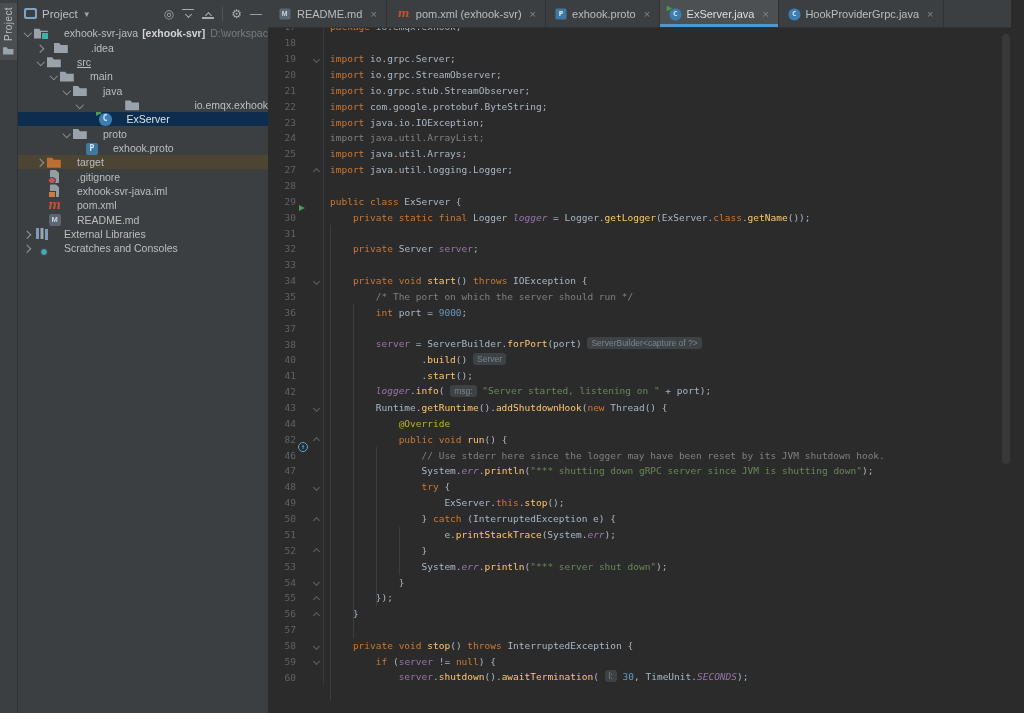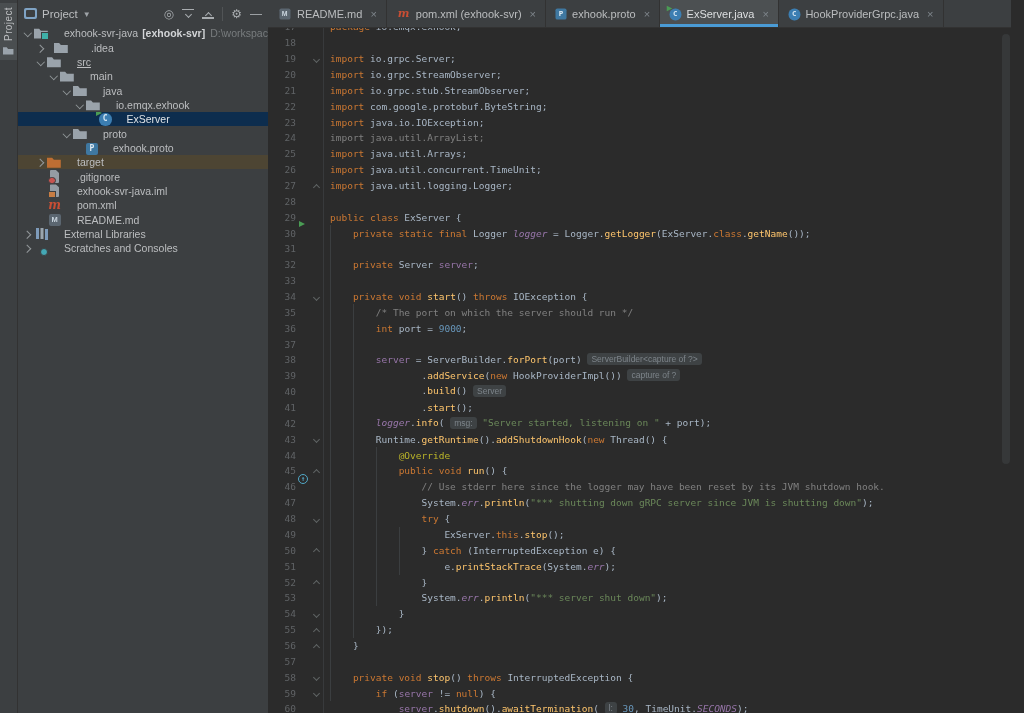--- a/index.html
+++ b/index.html
@@ -156,21 +156,21 @@
         <div class="trow" style="padding-left: 30px;">
           <span class="chev down"></span>
           <span class="ic fold"></span>
           <span class="tlabel">main</span>
         </div>
         <div class="trow" style="padding-left: 43px;">
           <span class="chev down"></span>
           <span class="ic fold"></span>
           <span class="tlabel">java</span>
         </div>
-        <div class="trow" style="padding-left: 56px;">
+        <div class="trow" style="padding-left: 56px; justify-content: space-between;">
           <span class="chev down"></span>
           <span class="ic fold"></span>
           <span class="tlabel">io.emqx.exhook</span>
         </div>
         <div class="trow sel" style="padding-left: 69px;">
           <span class="chev blank"></span>
           <span class="ic cls run">C</span>
           <span class="tlabel">ExServer</span>
         </div>
         <div class="trow" style="padding-left: 43px;">
@@ -257,40 +257,38 @@
       <div class="iguide" style="left:131px;top:508px;height:48px"></div>
     <div class="cl"><span class="lnum">17</span><span class="gcol"></span><span class="fcol"></span><span class="ctext"><span class="sg-k">package</span><span class="sg-d"> io.emqx.exhook;</span></span></div>
         <div class="cl"><span class="lnum">18</span><span class="gcol"></span><span class="fcol"></span><span class="ctext"></span></div>
         <div class="cl"><span class="lnum">19</span><span class="gcol"></span><span class="fcol o"></span><span class="ctext"><span class="sg-k">import</span><span class="sg-d"> io.grpc.Server;</span></span></div>
         <div class="cl"><span class="lnum">20</span><span class="gcol"></span><span class="fcol"></span><span class="ctext"><span class="sg-k">import</span><span class="sg-d"> io.grpc.StreamObserver;</span></span></div>
         <div class="cl"><span class="lnum">21</span><span class="gcol"></span><span class="fcol"></span><span class="ctext"><span class="sg-k">import</span><span class="sg-d"> io.grpc.stub.StreamObserver;</span></span></div>
         <div class="cl"><span class="lnum">22</span><span class="gcol"></span><span class="fcol"></span><span class="ctext"><span class="sg-k">import</span><span class="sg-d"> com.google.protobuf.ByteString;</span></span></div>
         <div class="cl"><span class="lnum">23</span><span class="gcol"></span><span class="fcol"></span><span class="ctext"><span class="sg-k">import</span><span class="sg-d"> java.io.IOException;</span></span></div>
         <div class="cl"><span class="lnum">24</span><span class="gcol"></span><span class="fcol"></span><span class="ctext"><span class="sg-g">import java.util.ArrayList;</span></span></div>
         <div class="cl"><span class="lnum">25</span><span class="gcol"></span><span class="fcol"></span><span class="ctext"><span class="sg-k">import</span><span class="sg-d"> java.util.Arrays;</span></span></div>
-        <div class="cl"><span class="lnum">26</span><span class="gcol"></span><span class="fcol"></span><span class="ctext"><span class="sg-k">import</span><span class="sg-d"> java.util.concurrent.TimeUnit;</span></span></div>
         <div class="cl"><span class="lnum">27</span><span class="gcol"></span><span class="fcol c"></span><span class="ctext"><span class="sg-k">import</span><span class="sg-d"> java.util.logging.Logger;</span></span></div>
         <div class="cl"><span class="lnum">28</span><span class="gcol"></span><span class="fcol"></span><span class="ctext"></span></div>
         <div class="cl"><span class="lnum">29</span><span class="gcol"><span class="runico"></span></span><span class="fcol"></span><span class="ctext"><span class="sg-k">public class</span><span class="sg-d"> ExServer {</span></span></div>
         <div class="cl"><span class="lnum">30</span><span class="gcol"></span><span class="fcol"></span><span class="ctext"><span class="sg-d">    </span><span class="sg-k">private static final</span><span class="sg-d"> Logger </span><span class="sg-sf">logger</span><span class="sg-d"> = Logger.</span><span class="sg-sm">getLogger</span><span class="sg-d">(ExServer.</span><span class="sg-k">class</span><span class="sg-d">.</span><span class="sg-m">getName</span><span class="sg-d">());</span></span></div>
         <div class="cl"><span class="lnum">31</span><span class="gcol"></span><span class="fcol"></span><span class="ctext"></span></div>
         <div class="cl"><span class="lnum">32</span><span class="gcol"></span><span class="fcol"></span><span class="ctext"><span class="sg-d">    </span><span class="sg-k">private</span><span class="sg-d"> Server </span><span class="sg-f">server</span><span class="sg-d">;</span></span></div>
         <div class="cl"><span class="lnum">33</span><span class="gcol"></span><span class="fcol"></span><span class="ctext"></span></div>
         <div class="cl"><span class="lnum">34</span><span class="gcol"></span><span class="fcol o"></span><span class="ctext"><span class="sg-d">    </span><span class="sg-k">private void</span><span class="sg-d"> </span><span class="sg-m">start</span><span class="sg-d">() </span><span class="sg-k">throws</span><span class="sg-d"> IOException {</span></span></div>
         <div class="cl"><span class="lnum">35</span><span class="gcol"></span><span class="fcol"></span><span class="ctext"><span class="sg-d">        </span><span class="sg-c">/* The port on which the server should run */</span></span></div>
         <div class="cl"><span class="lnum">36</span><span class="gcol"></span><span class="fcol"></span><span class="ctext"><span class="sg-d">        </span><span class="sg-k">int</span><span class="sg-d"> port = </span><span class="sg-n">9000</span><span class="sg-d">;</span></span></div>
         <div class="cl"><span class="lnum">37</span><span class="gcol"></span><span class="fcol"></span><span class="ctext"></span></div>
         <div class="cl"><span class="lnum">38</span><span class="gcol"></span><span class="fcol"></span><span class="ctext"><span class="sg-d">        </span><span class="sg-f">server</span><span class="sg-d"> = ServerBuilder.</span><span class="sg-sm">forPort</span><span class="sg-d">(port) </span><span class="chip">ServerBuilder&lt;capture of ?&gt;</span></span></div>
-        <div class="cl"><span class="lnum">39</span><span class="gcol"></span><span class="fcol"></span><span class="ctext"><span class="sg-d">                .</span><span class="sg-m">addService</span><span class="sg-d">(</span><span class="sg-k">new</span><span class="sg-d"> HookProviderImpl()) </span><span class="chip">capture of ?</span></span></div>
         <div class="cl"><span class="lnum">40</span><span class="gcol"></span><span class="fcol"></span><span class="ctext"><span class="sg-d">                .</span><span class="sg-m">build</span><span class="sg-d">() </span><span class="chip">Server</span></span></div>
         <div class="cl"><span class="lnum">41</span><span class="gcol"></span><span class="fcol"></span><span class="ctext"><span class="sg-d">                .</span><span class="sg-m">start</span><span class="sg-d">();</span></span></div>
         <div class="cl"><span class="lnum">42</span><span class="gcol"></span><span class="fcol"></span><span class="ctext"><span class="sg-d">        </span><span class="sg-sf">logger</span><span class="sg-d">.</span><span class="sg-m">info</span><span class="sg-d">( </span><span class="chip">msg:</span><span class="sg-d"> </span><span class="sg-s">"Server started, listening on "</span><span class="sg-d"> + port);</span></span></div>
         <div class="cl"><span class="lnum">43</span><span class="gcol"></span><span class="fcol o"></span><span class="ctext"><span class="sg-d">        Runtime.</span><span class="sg-sm">getRuntime</span><span class="sg-d">().</span><span class="sg-m">addShutdownHook</span><span class="sg-d">(</span><span class="sg-k">new</span><span class="sg-d"> Thread() {</span></span></div>
         <div class="cl"><span class="lnum">44</span><span class="gcol"></span><span class="fcol"></span><span class="ctext"><span class="sg-d">            </span><span class="sg-a">@Override</span></span></div>
-        <div class="cl"><span class="lnum">45</span><span class="gcol"><span class="ovrico">↑</span></span><span class="fcol c"></span><span class="ctext"><span class="sg-d">            </span><span class="sg-k">public void</span><span class="sg-d"> </span><span class="sg-m">run</span><span class="sg-d">() {</span></span></div>
+        <div class="cl"><span class="lnum">82</span><span class="gcol"><span class="ovrico">↑</span></span><span class="fcol c"></span><span class="ctext"><span class="sg-d">            </span><span class="sg-k">public void</span><span class="sg-d"> </span><span class="sg-m">run</span><span class="sg-d">() {</span></span></div>
         <div class="cl"><span class="lnum">46</span><span class="gcol"></span><span class="fcol"></span><span class="ctext"><span class="sg-d">                </span><span class="sg-c">// Use stderr here since the logger may have been reset by its JVM shutdown hook.</span></span></div>
         <div class="cl"><span class="lnum">47</span><span class="gcol"></span><span class="fcol"></span><span class="ctext"><span class="sg-d">                System.</span><span class="sg-sf">err</span><span class="sg-d">.</span><span class="sg-m">println</span><span class="sg-d">(</span><span class="sg-s">"*** shutting down gRPC server since JVM is shutting down"</span><span class="sg-d">);</span></span></div>
         <div class="cl"><span class="lnum">48</span><span class="gcol"></span><span class="fcol o"></span><span class="ctext"><span class="sg-d">                </span><span class="sg-k">try</span><span class="sg-d"> {</span></span></div>
         <div class="cl"><span class="lnum">49</span><span class="gcol"></span><span class="fcol"></span><span class="ctext"><span class="sg-d">                    ExServer.</span><span class="sg-k">this</span><span class="sg-d">.</span><span class="sg-m">stop</span><span class="sg-d">();</span></span></div>
         <div class="cl"><span class="lnum">50</span><span class="gcol"></span><span class="fcol c"></span><span class="ctext"><span class="sg-d">                } </span><span class="sg-k">catch</span><span class="sg-d"> (InterruptedException e) {</span></span></div>
         <div class="cl"><span class="lnum">51</span><span class="gcol"></span><span class="fcol"></span><span class="ctext"><span class="sg-d">                    e.</span><span class="sg-m">printStackTrace</span><span class="sg-d">(System.</span><span class="sg-sf">err</span><span class="sg-d">);</span></span></div>
         <div class="cl"><span class="lnum">52</span><span class="gcol"></span><span class="fcol c"></span><span class="ctext"><span class="sg-d">                }</span></span></div>
         <div class="cl"><span class="lnum">53</span><span class="gcol"></span><span class="fcol"></span><span class="ctext"><span class="sg-d">                System.</span><span class="sg-sf">err</span><span class="sg-d">.</span><span class="sg-m">println</span><span class="sg-d">(</span><span class="sg-s">"*** server shut down"</span><span class="sg-d">);</span></span></div>
         <div class="cl"><span class="lnum">54</span><span class="gcol"></span><span class="fcol o"></span><span class="ctext"><span class="sg-d">            }</span></span></div>
         <div class="cl"><span class="lnum">55</span><span class="gcol"></span><span class="fcol c"></span><span class="ctext"><span class="sg-d">        });</span></span></div>

